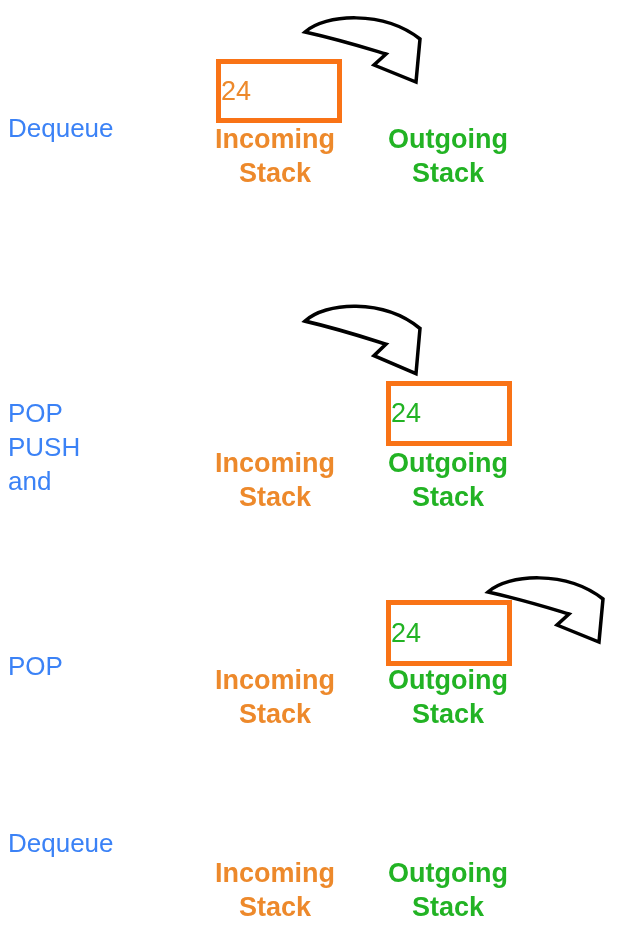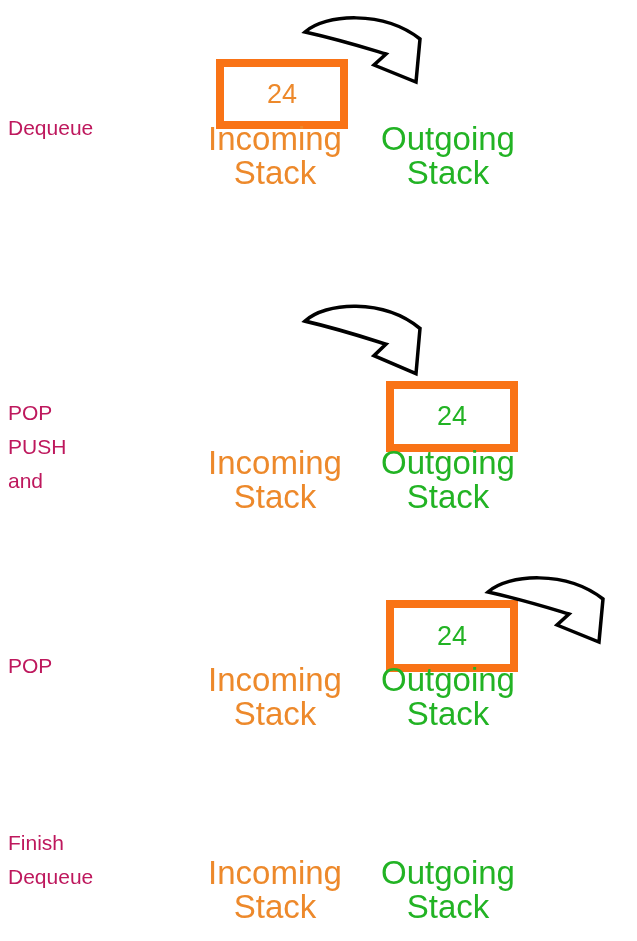--- a/index.html
+++ b/index.html
@@ -6,42 +6,41 @@
   .canvas {
     position: relative;
     width: 637px;
     height: 941px;
     background: #ffffff;
     font-family: "Liberation Sans", sans-serif;
     overflow: hidden;
   }
   .abs { position: absolute; }
   .step-label {
-    font-size: 21px;
+    font-size: 26px;
     line-height: 34px;
-    color: #be185d;
+    color: #3b82f6;
     white-space: nowrap;
   }
   .stack-box {
     width: 116px;
     height: 55px;
-    border: 8px solid #f97316;
+    border: 5px solid #f97316;
     background: #ffffff;
     display: flex;
     align-items: center;
-    justify-content: center;
     font-size: 27px;
   }
   .stack-box.incoming-val { color: var(--incoming); }
   .stack-box.outgoing-val { color: var(--outgoing); }
   .stack-label {
     width: 164px;
     text-align: center;
-    font-weight: normal;
-    font-size: 33px;
+    font-weight: bold;
+    font-size: 27px;
     line-height: 34px;
     white-space: nowrap;
   }
   .stack-label.incoming { color: var(--incoming); }
   .stack-label.outgoing { color: var(--outgoing); }
   .arrow-svg { overflow: visible; display: block; }
   .arrow-svg path {
     fill: none;
     stroke: var(--arrow);
     stroke-width: 3.5;
@@ -112,21 +111,20 @@
   <div class="abs stack-label incoming" style="left:193px; top:663px;">
     <div>Incoming</div>
     <div>Stack</div>
   </div>
   <div class="abs stack-label outgoing" style="left:366px; top:663px;">
     <div>Outgoing</div>
     <div>Stack</div>
   </div>
 
   <div class="abs step-label" style="left:8px; top:826px;">
-    <div>Finish</div>
     <div>Dequeue</div>
   </div>
 
   <div class="abs stack-label incoming" style="left:193px; top:856px;">
     <div>Incoming</div>
     <div>Stack</div>
   </div>
   <div class="abs stack-label outgoing" style="left:366px; top:856px;">
     <div>Outgoing</div>
     <div>Stack</div>

